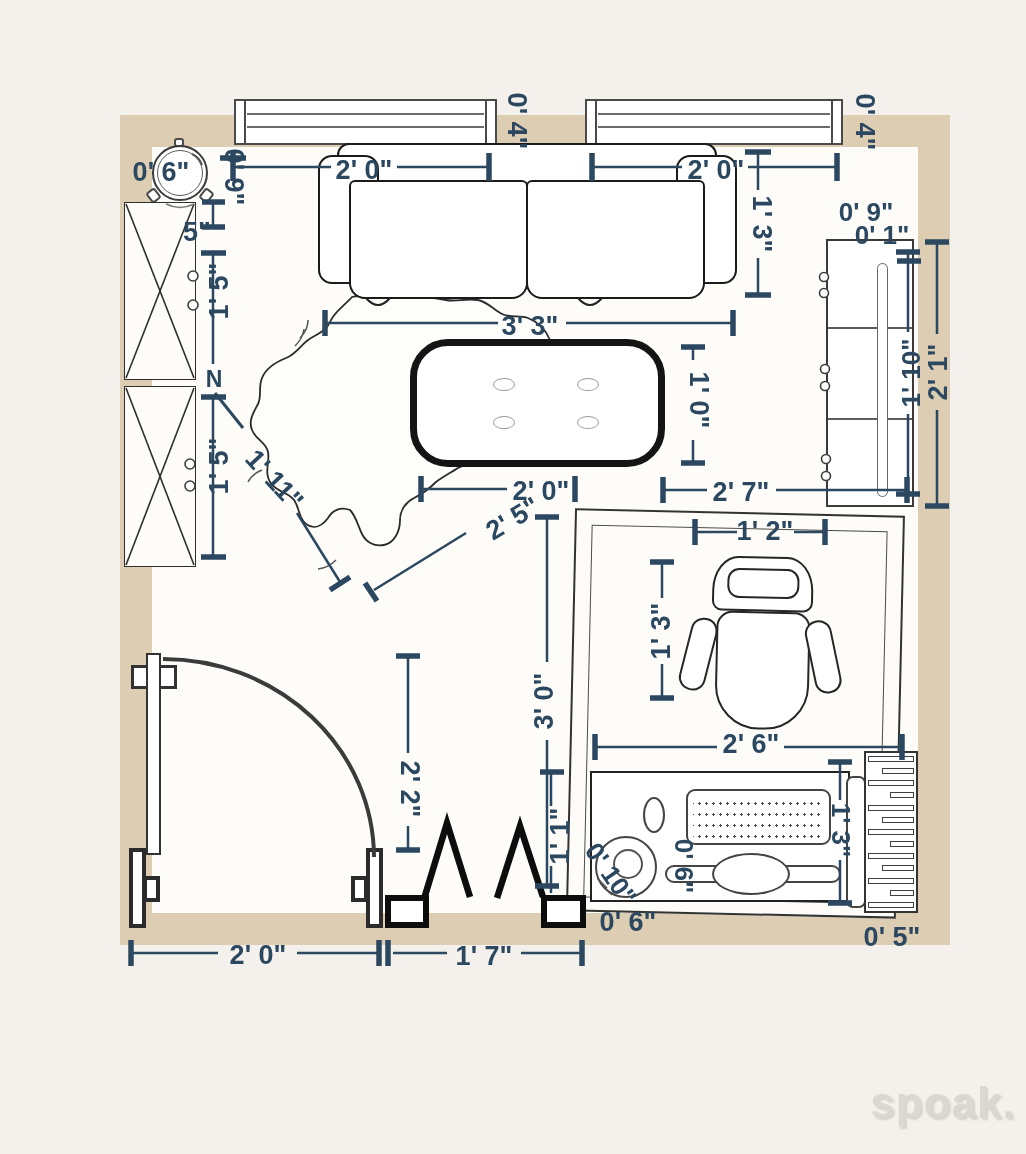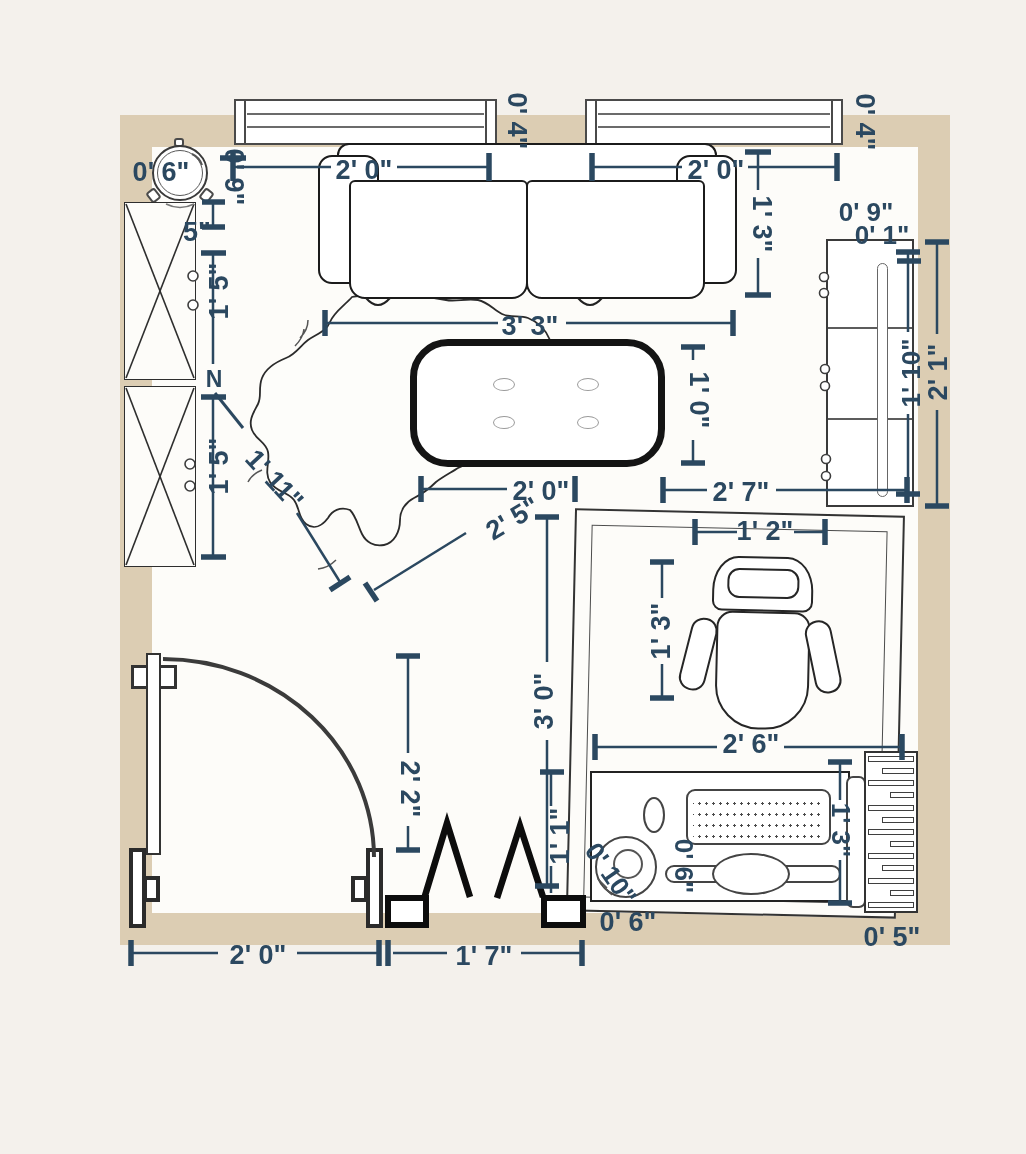--- a/index.html
+++ b/index.html
@@ -331,14 +331,15 @@
   <div class="dim" style="left:560px;top:836px;--r:-90deg;">1' 1"</div>
   <div class="dim sm" style="left:611px;top:874px;--r:55deg;">0' 10"</div>
   <div class="dim sm" style="left:684px;top:866px;--r:90deg;">0' 6"</div>
   <div class="dim sm" style="left:841px;top:830px;--r:90deg;">1' 3"</div>
   <div class="dim" style="left:628px;top:922px;">0' 6"</div>
   <div class="dim" style="left:892px;top:937px;">0' 5"</div>
   <div class="dim" style="left:258px;top:955px;">2' 0"</div>
   <div class="dim" style="left:484px;top:956px;">1' 7"</div>
 
   <div class="north" style="left:214px;top:379px;">N</div>
+  <div class="watermark">spoak.</div>
 
 </div>
 
 </body></html>

